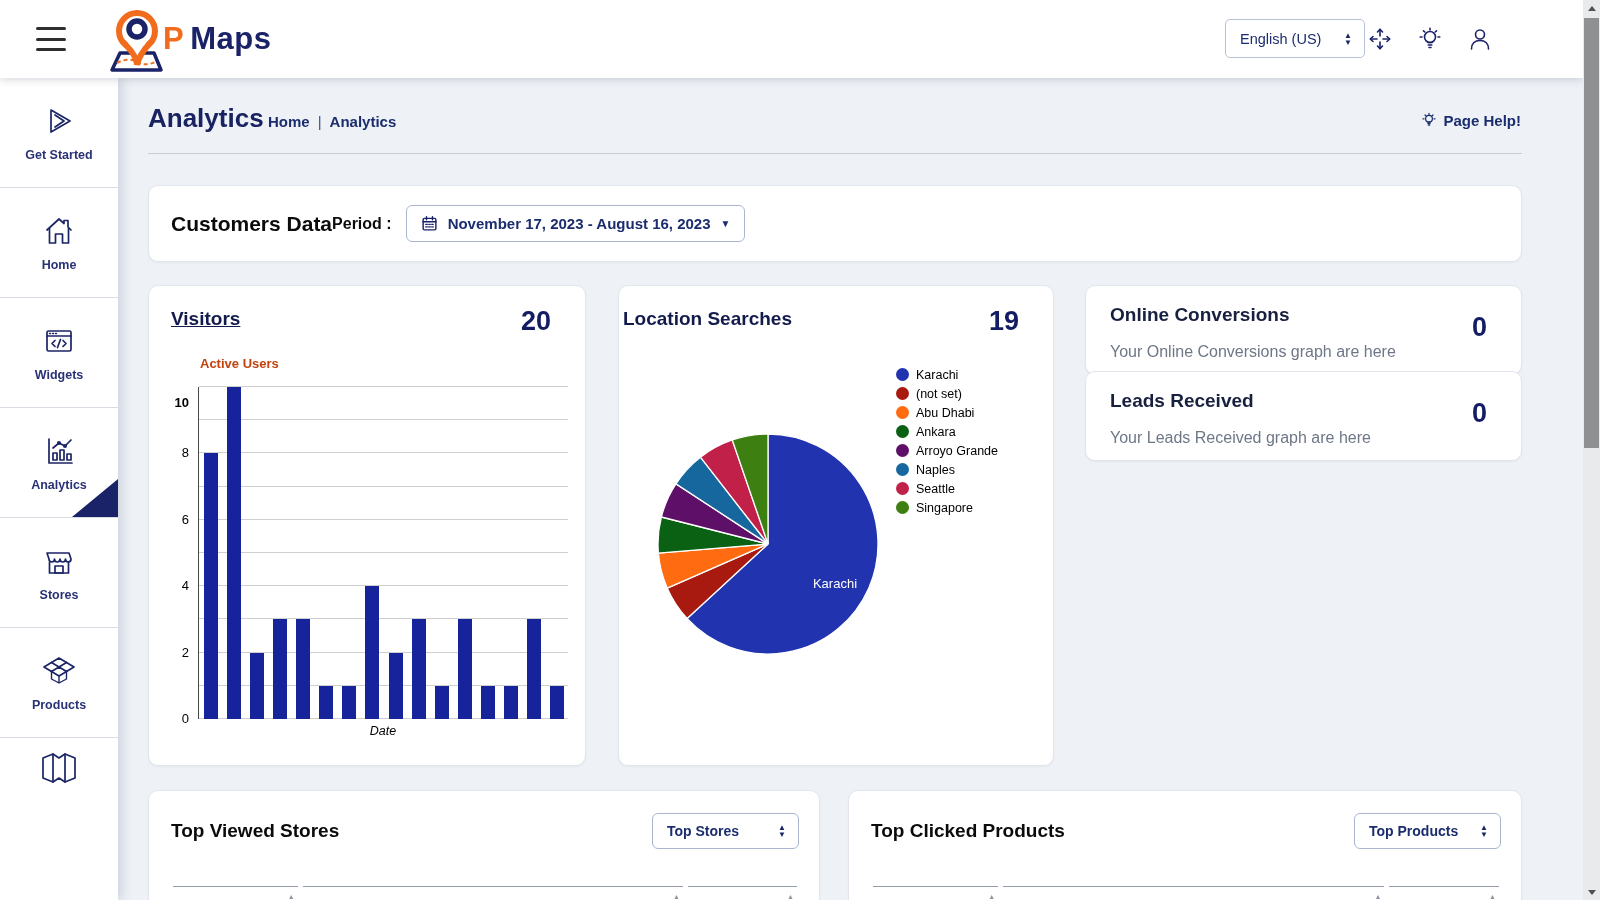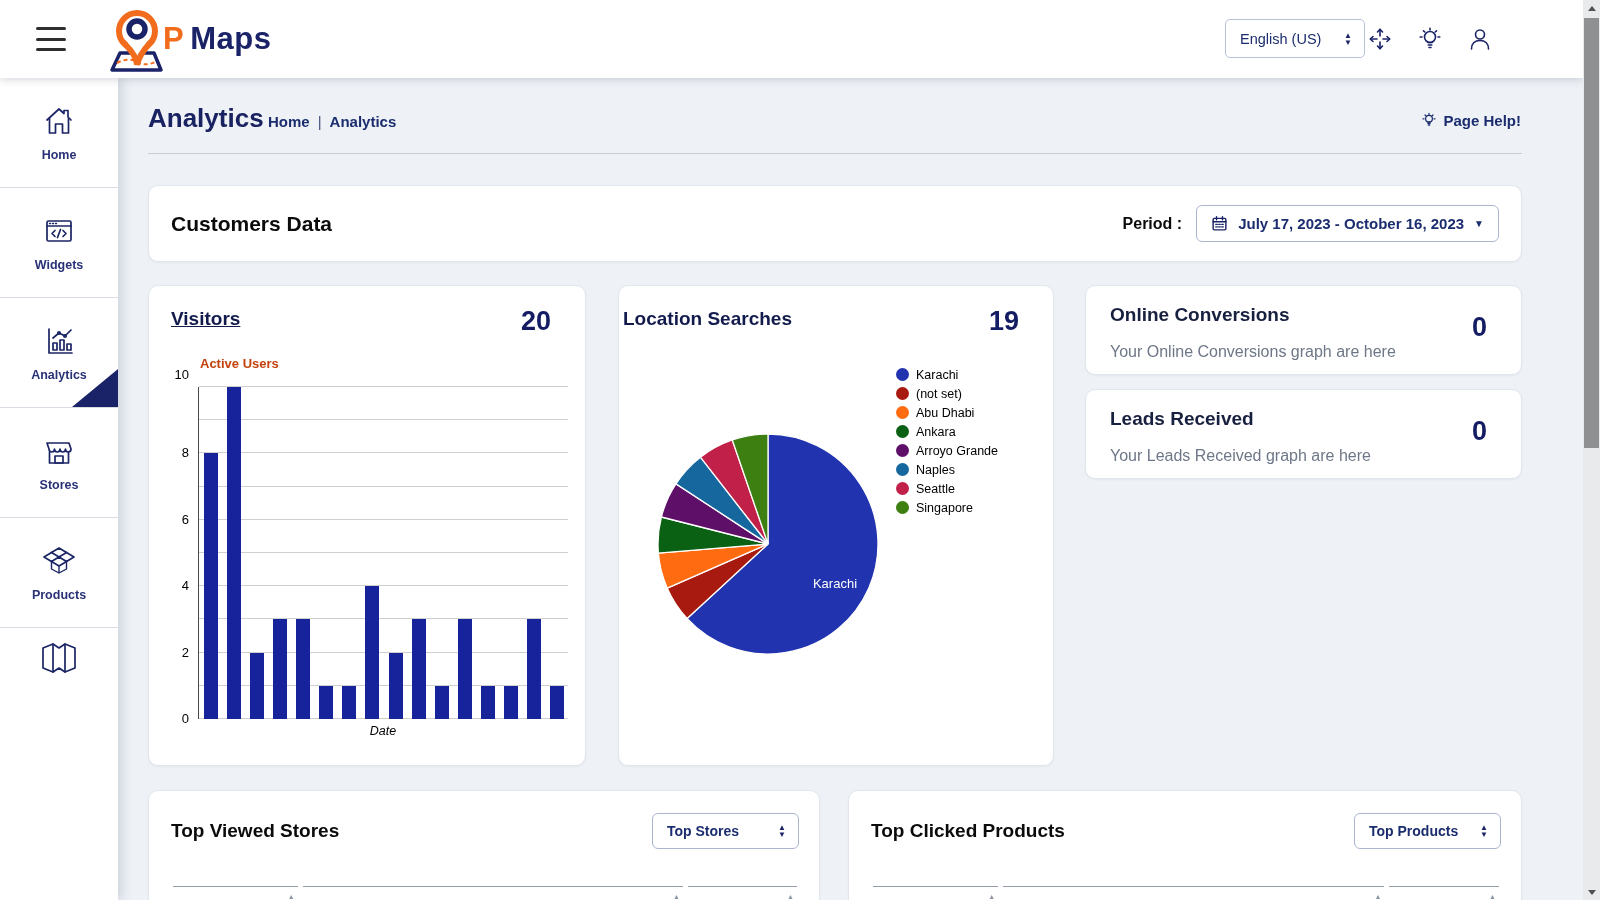--- a/index.html
+++ b/index.html
@@ -40,21 +40,21 @@
   .crumb { position:absolute; left:138px; top:35px; font-size:15px; color:#1b2d6e; font-weight:600; }
   .crumb .sep { font-weight:300; margin:0 8px; color:#42507e; }
   .crumb a { cursor:pointer; }
   .page-help { position:absolute; right:62px; top:33px; font-size:15px; color:#1b2d6e; font-weight:600;
                display:flex; align-items:center; gap:6px; cursor:pointer; }
   .rule { position:absolute; left:18px; top:75px; width:1374px; height:1px; background:#c7ccd3; }
 
   .card { position:absolute; background:#fff; border:1px solid #e1e6ed; border-radius:10px;
           box-shadow:0 1px 2px rgba(20,30,60,.05); }
   .card-customers { left:18px; top:107px; width:1374px; height:77px; display:flex; align-items:center;
-                    justify-content:space-between; padding:0 22px; }
+                    padding:0 22px; }
   .card-customers h2 { font-size:21px; font-weight:800; color:#0b0b0b; }
   .period-wrap { display:flex; align-items:center; gap:14px; }
   .period-label { font-size:16px; font-weight:800; color:#0b0b0b; }
   .period-btn { height:37px; border:1px solid #aab6d0; border-radius:6px; background:#fff; display:flex;
                 align-items:center; gap:10px; padding:0 14px; color:#1b2d6e; font-size:15px; font-weight:700;
                 cursor:pointer; }
   .period-btn .caret { font-size:10px; }
 
   .card-title { font-size:19px; font-weight:800; color:#131b4d; }
   .big-num { font-size:27px; font-weight:800; color:#141c63; }
@@ -74,21 +74,21 @@
   .card-locations .card-title { position:absolute; left:4px; top:22px; }
   .card-locations .big-num { position:absolute; right:34px; top:20px; }
   .pie-svg { position:absolute; left:29px; top:138px; }
   .pie-legend { position:absolute; left:277px; top:79px; }
   .legend-row { display:flex; align-items:center; height:19px; gap:7px; }
   .legend-dot { width:13px; height:13px; border-radius:50%; flex:0 0 13px; }
   .legend-lbl { font-size:12.5px; color:#000; white-space:nowrap; }
 
   .card-mini { left:955px; width:437px; height:90px; padding:18px 24px; }
   .card-online { top:207px; }
-  .card-leads { top:311px; }
+  .card-leads { top:293px; }
   .card-mini h3 { font-size:19px; font-weight:800; color:#18203f; }
   .card-mini p { margin-top:17px; font-size:16px; color:#6e7787; }
   .card-mini .big-num { position:absolute; right:34px; top:26px; }
 
   .card-table { top:712px; height:200px; padding:22px 20px 0 22px; }
   .card-table-stores { left:18px;  width:672px; }
   .card-table-products { left:718px; width:674px; }
   .table-head-row { display:flex; align-items:center; justify-content:space-between; }
   .card-table h3 { font-size:19px; font-weight:800; color:#0b0b0b; }
   .mini-select { width:147px; height:36px; border:1px solid #aab6d0; border-radius:6px; display:flex;
@@ -158,20 +158,27 @@
         <circle cx="13" cy="8.5" r="4.5"></circle>
         <path d="M4.5 23 C4.5 17.5 8 14.5 13 14.5 C18 14.5 21.5 17.5 21.5 23"></path>
       </svg>
     </div>
   </div>
 </header>
 
 <aside class="sidebar">
   <div class="side-item">
     <svg width="36" height="36" viewBox="0 0 36 36">
+      <path d="M10 7 L29 18 L10 29 Z"></path>
+        <path d="M14 12 L23 18 L14 24"></path>
+    </svg>
+    <span class="lbl">Get Started</span>
+  </div>
+  <div class="side-item">
+    <svg width="36" height="36" viewBox="0 0 36 36">
       <path d="M6 17 L18 6 L23 10.5 V7.5 H27 V14 L30 17"></path>
       <path d="M8.5 15.5 V30 H14.5 V21 H21.5 V30 H27.5 V15.5"></path>
     </svg>
     <span class="lbl">Home</span>
   </div>
   <div class="side-item">
     <svg width="36" height="36" viewBox="0 0 36 36">
       <rect x="6" y="8" width="24" height="20" rx="1.5"></rect>
       <path d="M6 13 H30"></path>
       <path d="M8.5 10.5 h1 M11.5 10.5 h1 M14.5 10.5 h1" stroke-width="1.4"></path>
@@ -236,21 +243,21 @@
   <section class="card card-customers">
     <h2>Customers Data</h2>
     <div class="period-wrap">
       <span class="period-label">Period :</span>
       <button class="period-btn">
         <svg width="17" height="17" viewBox="0 0 20 20" fill="none" stroke="#1b2368" stroke-width="1.7" stroke-linecap="round">
           <rect x="2.5" y="4" width="15" height="13.5" rx="1.5"></rect>
           <path d="M2.5 8 H17.5 M6.5 2 V5.5 M13.5 2 V5.5"></path>
           <path d="M5.5 11 h2 M9 11 h2 M12.5 11 h2 M5.5 14 h2 M9 14 h2 M12.5 14 h2" stroke-width="1.4"></path>
         </svg>
-        <span>July 17, 2023 - October 16, 2023</span>
+        <span>November 17, 2023 - August 16, 2023</span>
         <span class="caret">▼</span>
       </button>
     </div>
   </section>
 
   <section class="card card-visitors">
     <span class="card-title">Visitors</span>
     <span class="big-num">20</span>
     <span class="bar-title">Active Users</span>
     <div class="bar-plot" id="bar-plot">
@@ -281,21 +288,21 @@
         <div class="bar" style="left: 305.188px; height: 33.2px; background: rgb(22, 35, 155);"></div>
         <div class="bar" style="left: 328.312px; height: 99.6px; background: rgb(22, 35, 155);"></div>
         <div class="bar" style="left: 351.438px; height: 33.2px; background: rgb(22, 35, 155);"></div>
       </div>
     <div id="bar-yticks">
         <span class="ytick" style="top: 425px;">0</span>
         <span class="ytick" style="top: 358.6px;">2</span>
         <span class="ytick" style="top: 292.2px;">4</span>
         <span class="ytick" style="top: 225.8px;">6</span>
         <span class="ytick" style="top: 159.4px;">8</span>
-        <span class="ytick" style="top: 81px;">10</span>
+        <span class="ytick" style="top: 109px; font-weight: bold;">10</span>
       </div>
     <div class="xlabel">Date</div>
   </section>
 
   <section class="card card-locations">
     <span class="card-title">Location Searches</span>
     <span class="big-num">19</span>
     <svg class="pie-svg" id="pie-svg" width="240" height="240" viewBox="0 0 240 240">
         <path d="M120,120 L120.00,10.00 A110,110 0 1 1 39.07,194.50 Z" fill="#2133ae" stroke="#fff" stroke-width="1.3"></path>
         <path d="M120,120 L39.07,194.50 A110,110 0 0 1 19.26,164.19 Z" fill="#a81a0f" stroke="#fff" stroke-width="1.3"></path>

